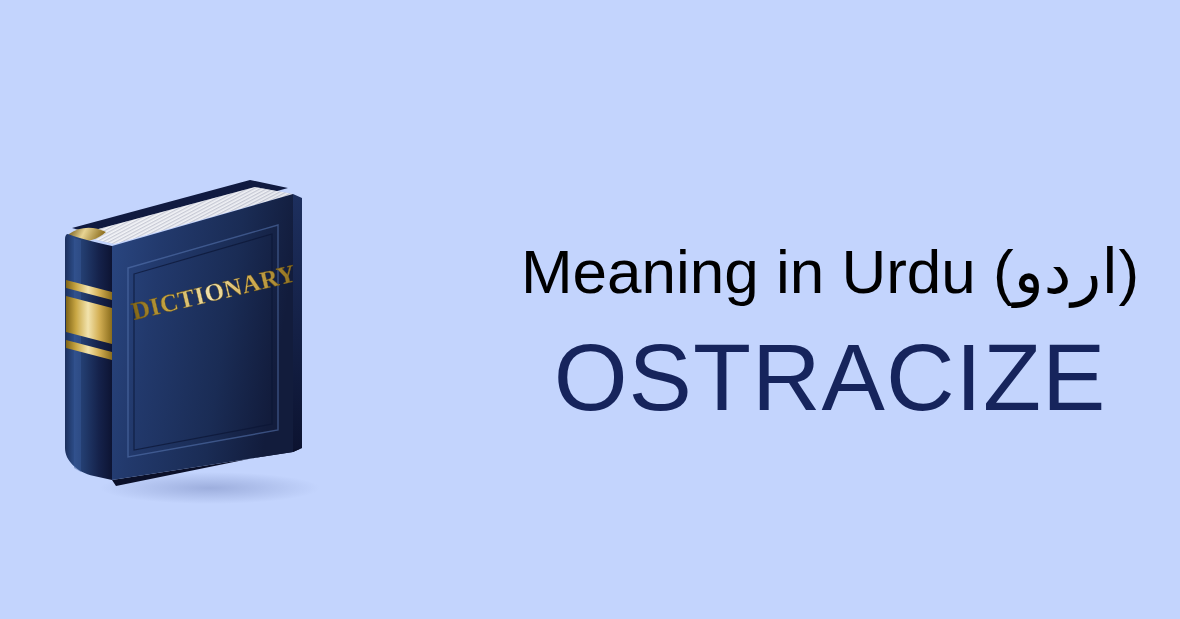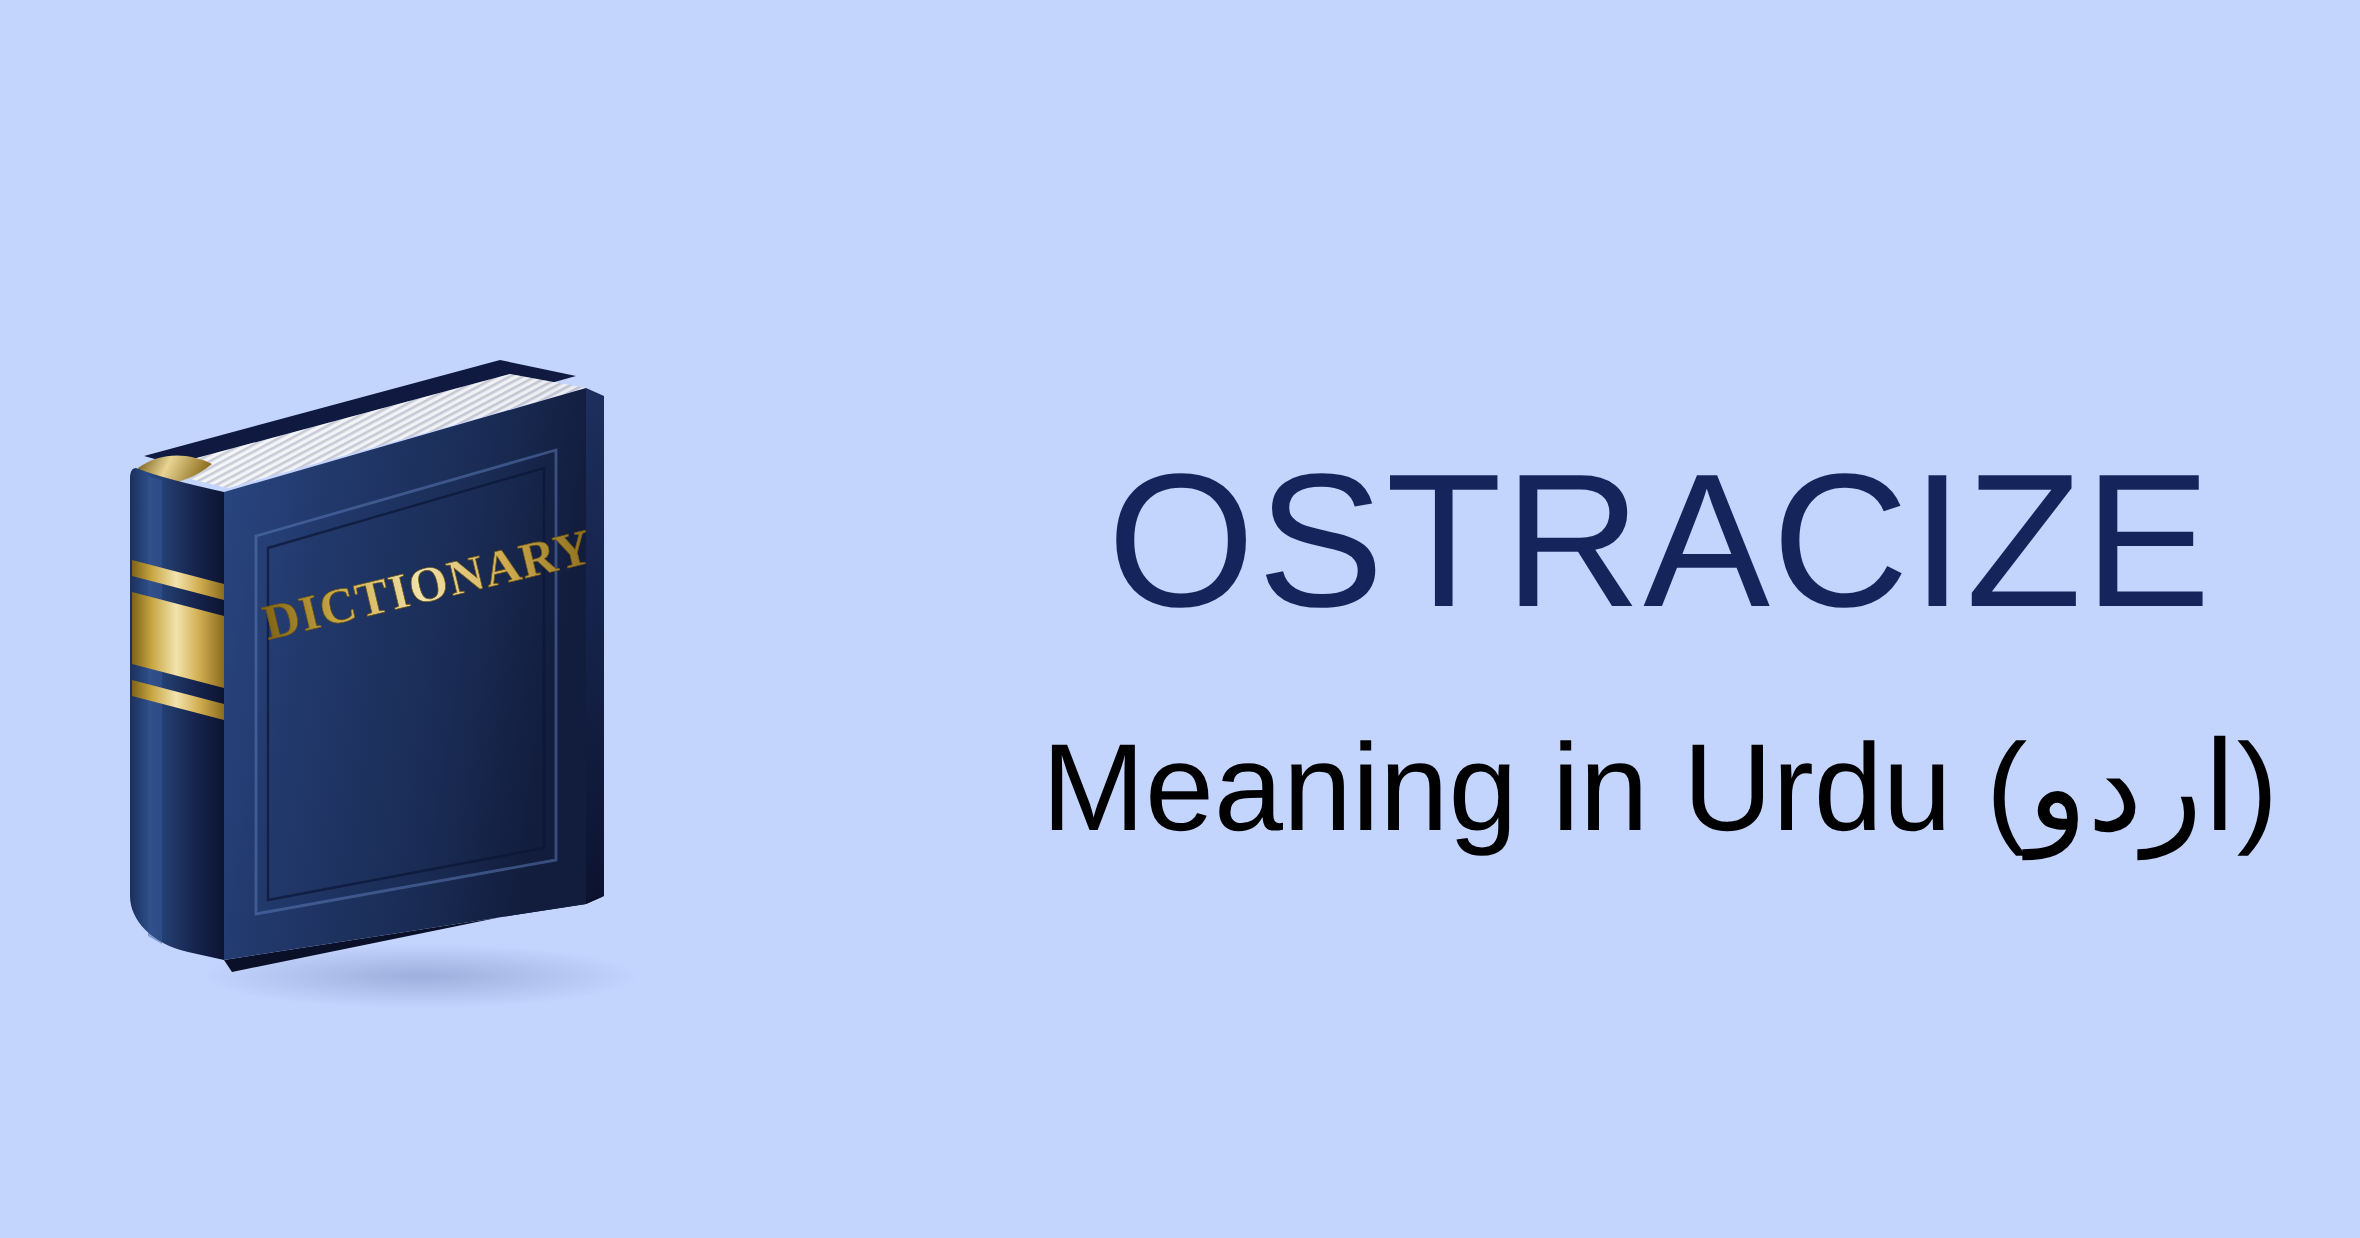--- a/index.html
+++ b/index.html
@@ -179,19 +179,19 @@
         <path d="M 78,138 L 228,95 L 228,300 L 78,327 Z" fill="none" stroke="#5a79b4" stroke-width="1.4" opacity="0.55"></path>
 
         <path d="M 84,144 L 222,104 L 222,294 L 84,320 Z" fill="none" stroke="#0c1534" stroke-width="1.2" opacity="0.7"></path>
 
         <text class="dict-word" x="84" y="190" transform="rotate(-13.5 84 190)" fill="url(#gGold)" stroke="#6d5411" stroke-width="0.35">DICTIONARY</text>
       </g>
     </svg>
   </div>
 
   <div id="text-block">
-    <div id="headword">OSTRACIZE</div>
     <div id="subtitle">
       <span>Meaning in Urdu (</span><span class="urdu">اردو</span><span>)</span>
     </div>
+    <div id="headword">OSTRACIZE</div>
   </div>
 
 </div>
 
 </body></html>

